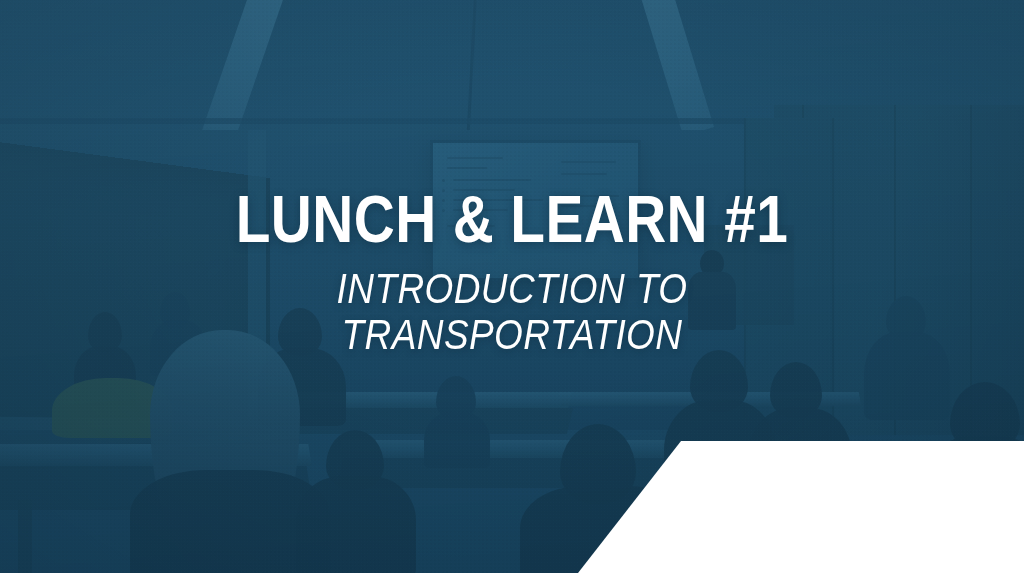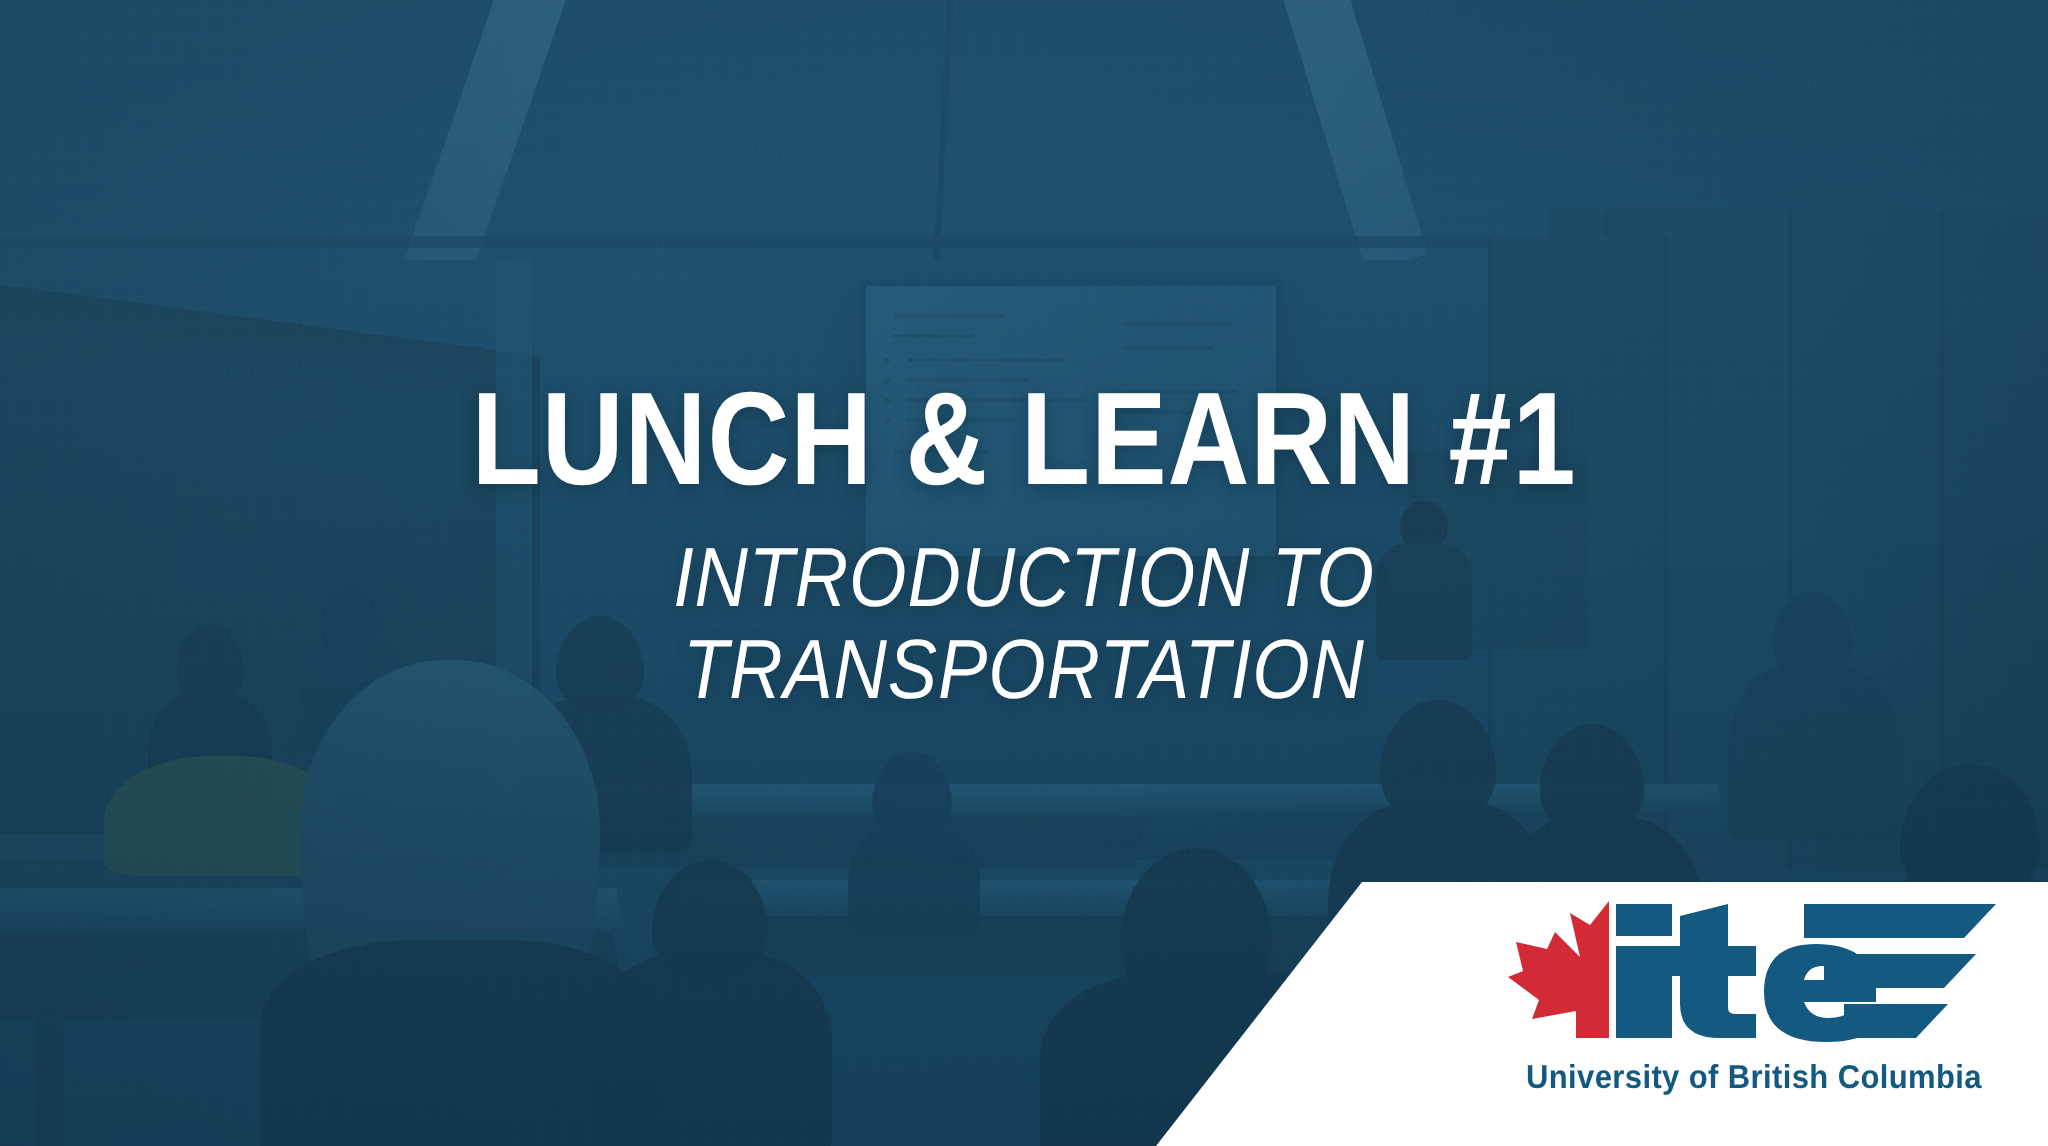--- a/index.html
+++ b/index.html
@@ -390,43 +390,15 @@
     <h1 class="title">LUNCH &amp; LEARN #1</h1>
     <div class="subtitle">
       <div>INTRODUCTION TO</div>
       <div>TRANSPORTATION</div>
     </div>
   </div>
 
   <div class="logo-panel">
     <div class="panel-hairline"></div>
 
-    <div class="logo-wrap">
-
-      <div class="ite-mark">
-        <svg width="250" height="74" viewBox="0 0 250 74">
-
-          <g>
-            <path fill="#d32a36" d="M52.5 2.5 L52.5 71 L36 71 L36 57.5 L14 61.5 L17.5 52 L2 40.5 L9.5 37.5 L6 23 L21.5 26.5 L25.5 18 L38 30.5 L33 8.5 L43 14.5 Z"></path>
-          </g>
-
-          <g>
-            <path fill="#14597f" d="M56 4 L84 4 L84 20 L56 20 Z"></path>
-            <path fill="#14597f" d="M56 25 L84 25 L84 71 L56 71 Z"></path>
-
-            <path fill="#14597f" d="M88 10 L112 4 L112 25 L126 25 L126 40 L112 40 L112 56 Q112 59 116 59 L126 59 L126 71 L108 71 Q88 71 88 54 L88 40 L80 40 L80 25 L88 25 Z"></path>
-
-            <path fill="#14597f" d="M156 24 Q182 24 186 44 L186 53 L150 53 Q153 61 162 61 Q170 61 174 57 L186 66 Q178 73 161 73 Q130 73 130 48 Q130 24 156 24 Z M150 42 L168 42 Q166 35 159 35 Q152 35 150 42 Z"></path>
-          </g>
-
-          <g fill="#14597f">
-            <path d="M150 4 L246 4 L230 21 L150 21 Z"></path>
-            <path d="M160 29 L236 29 L220 46 L160 46 Z"></path>
-            <path d="M170 54 L222 54 L206 71 L170 71 Z"></path>
-          </g>
-        </svg>
-      </div>
-
-      <div class="ubc-line">University of British Columbia</div>
-    </div>
   </div>
 
 </div>
 
 </body></html>

